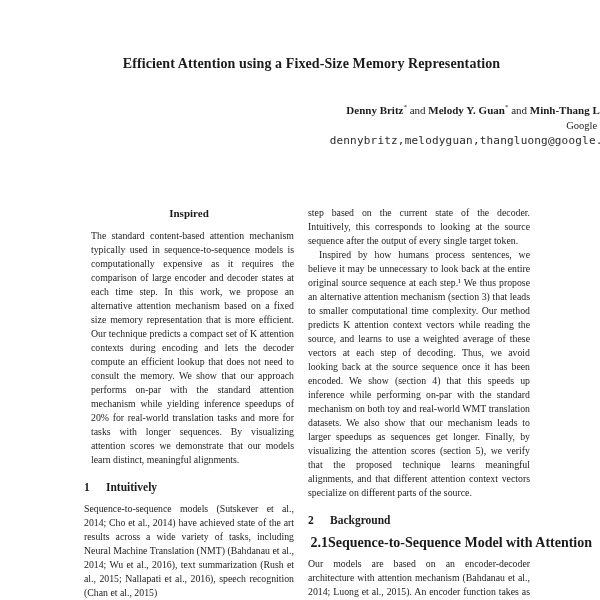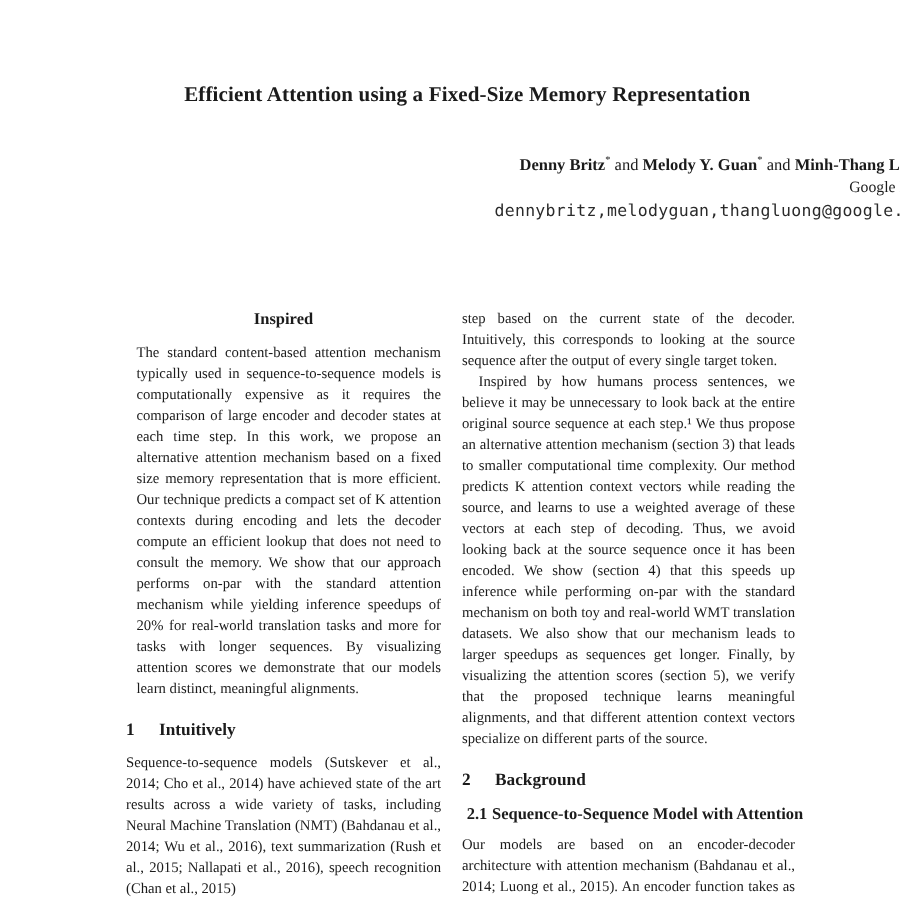--- a/index.html
+++ b/index.html
@@ -87,24 +87,24 @@
     font-size: 11.5px;
     margin-top: 13px;
     margin-bottom: 8px;
     text-align: left;
     display: flex;
   }
   .sec-num { width: 22px; flex: none; }
 
   .subsec-heading {
     font-weight: bold;
-    font-size: 11px;
+    font-size: 14px;
     margin-top: 9px;
     margin-bottom: 7px;
-    text-align: center;
+    text-align: right;
     display: flex;
     white-space: nowrap;
   }
   .subsec-num { width: 20px; flex: none; }
 </style>
 </head>
 <body>
 
 <div class="page">
 

